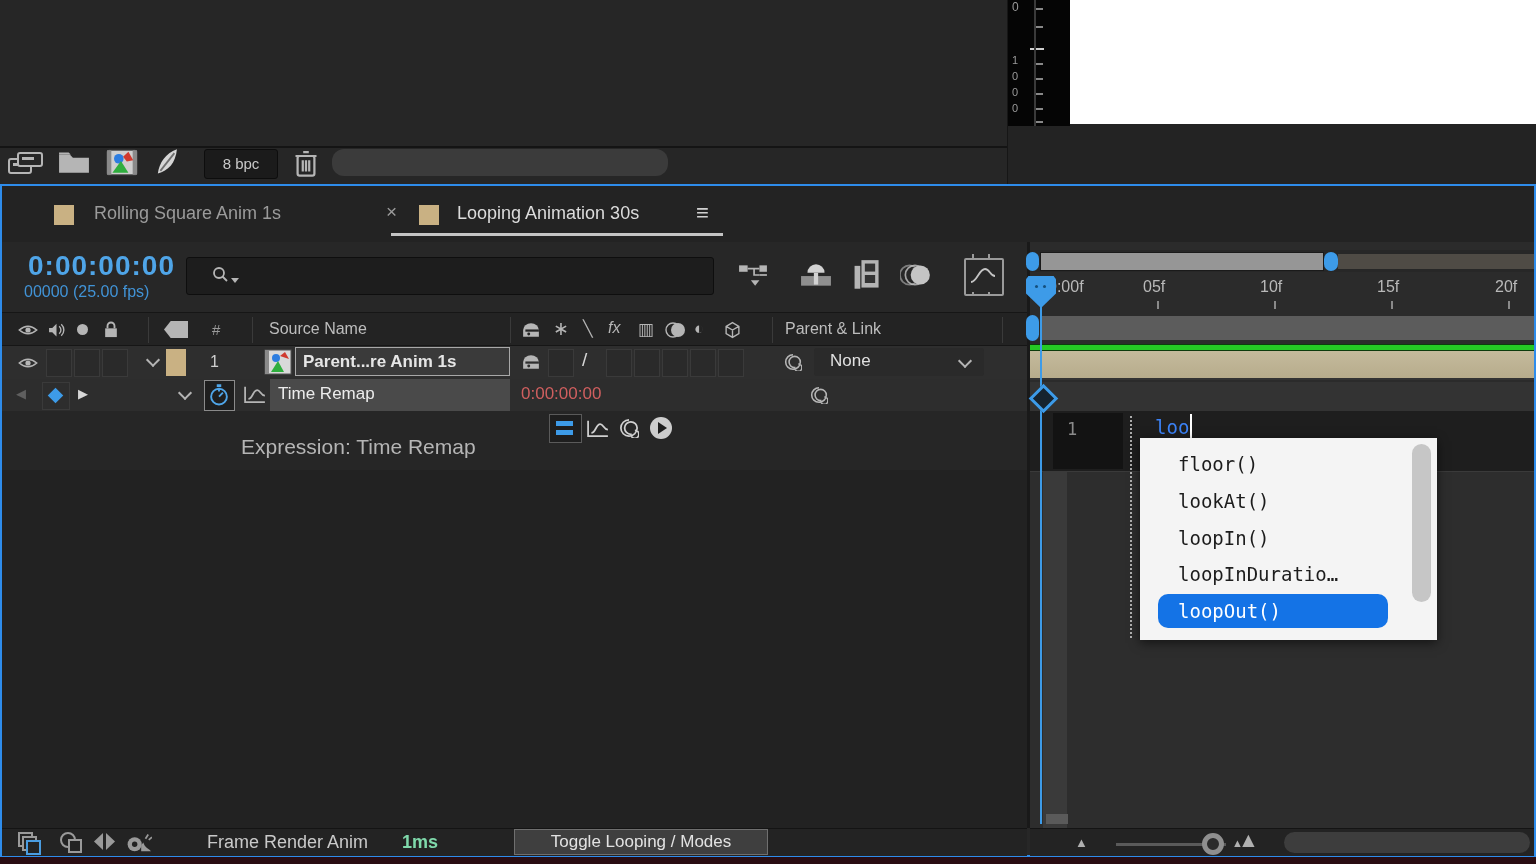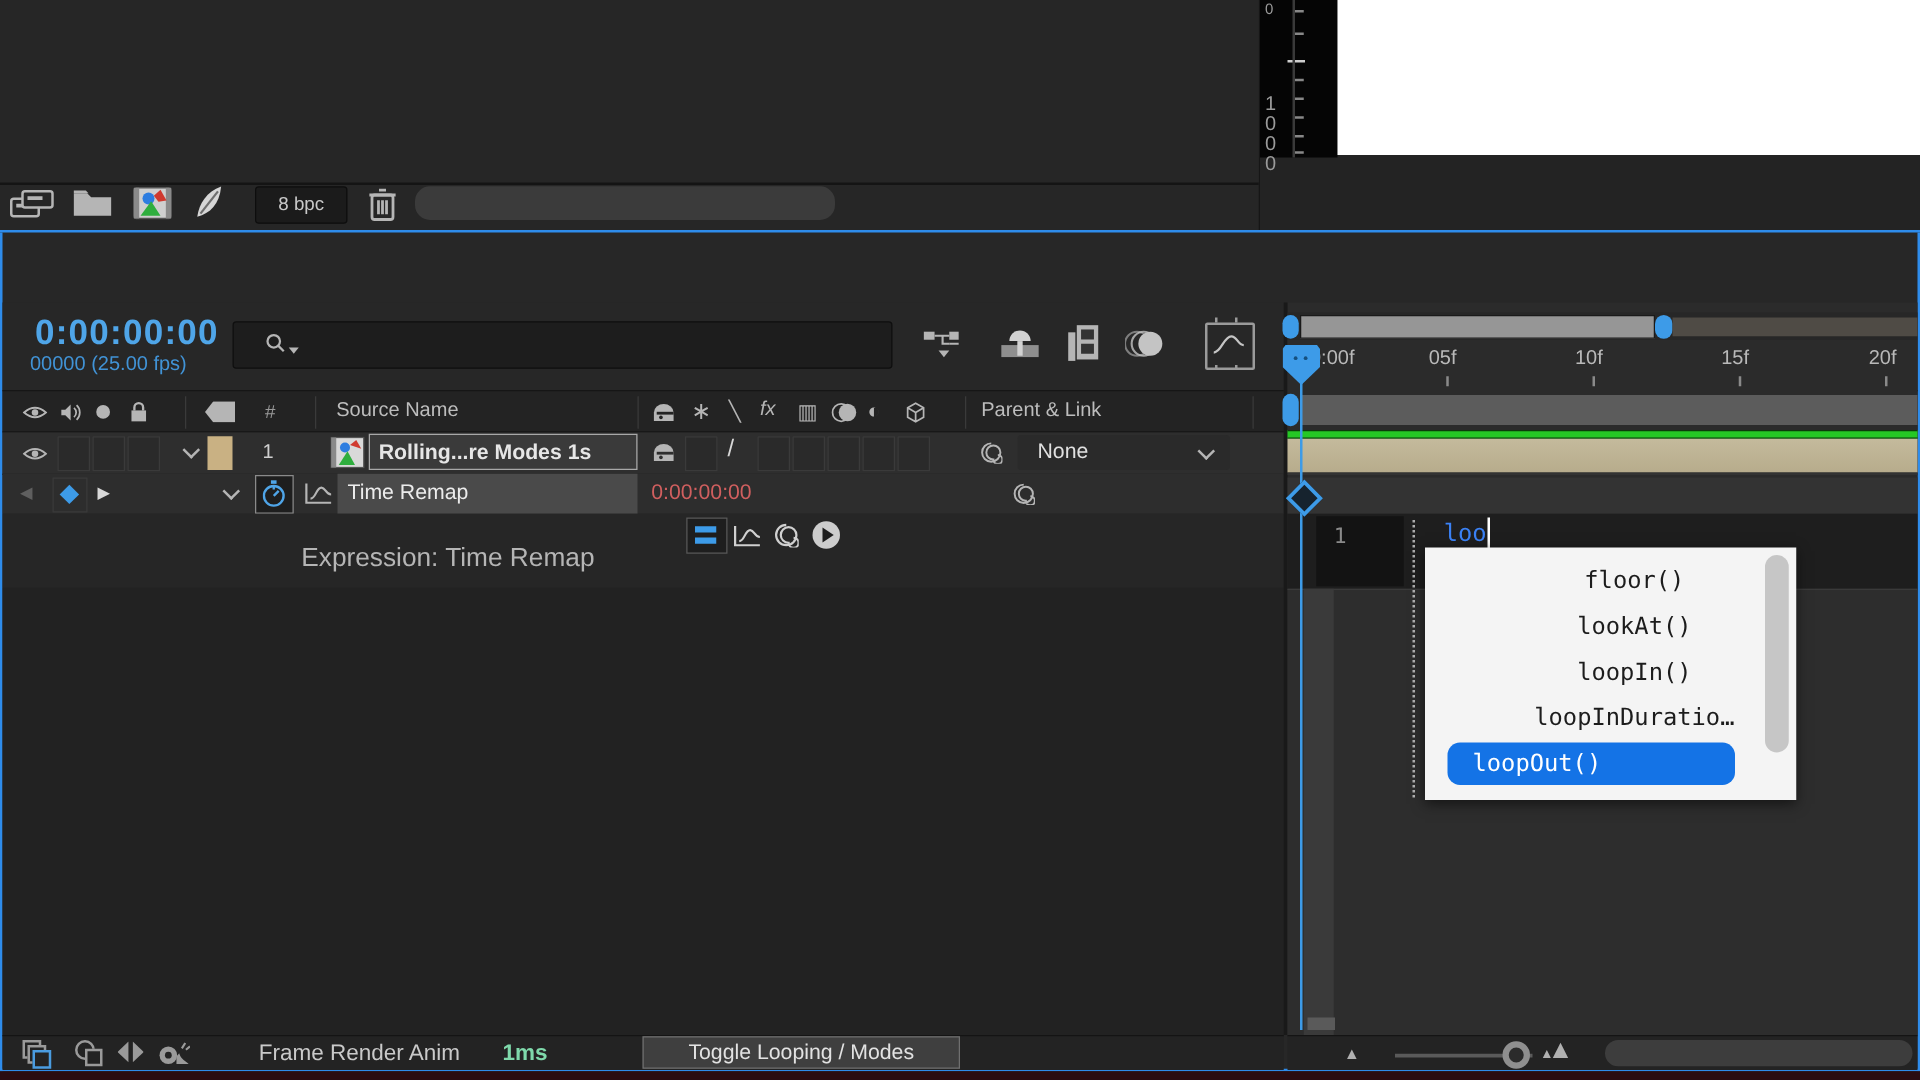--- a/index.html
+++ b/index.html
@@ -5,21 +5,21 @@
   html,body{margin:0;padding:0;background:#111;}
   #app{position:relative;width:1536px;height:864px;overflow:hidden;
        font-family:"Liberation Sans",sans-serif;background:#262626;color:#b5b5b5;}
   .a{position:absolute;}
   .ic svg{display:block;}
   .chev{width:8px;height:8px;border-right:2px solid #b5b5b5;border-bottom:2px solid #b5b5b5;transform:rotate(45deg);}
   .pill{border-radius:12px;}
   .mono{font-family:"DejaVu Sans Mono",monospace;}
   .cellbox{border:1px solid #3a3a3a;background:#2a2a2a;}
   .dd-item{position:absolute;left:0;width:100%;height:37px;line-height:37px;
-           font-family:"DejaVu Sans Mono",monospace;font-size:19px;color:#1c1c1c;padding-left:38px;box-sizing:border-box;text-align:center;}
+           font-family:"DejaVu Sans Mono",monospace;font-size:19px;color:#1c1c1c;padding-left:38px;box-sizing:border-box;}
   .dd-sel{position:absolute;left:18px;width:230px;height:34px;border-radius:10px;background:#1473e6;}
   .dd-sel span{color:#fff;position:absolute;left:20px;top:0;height:34px;line-height:34px;
            font-family:"DejaVu Sans Mono",monospace;font-size:19px;}
   .diamond{transform:rotate(45deg);}
 </style>
 </head>
 <body>
 
 <div id="app">
 
@@ -65,21 +65,21 @@
           <path d="M1.5 5 h15 M7 2.2 h4 M6.7 8 v8 M11.3 8 v8 M9 8 v8" stroke="#b5b5b5" stroke-width="1.6" fill="none"></path>
         </svg>
     </div>
     <div class="a pill" style="left:332px;top:149px;width:336px;height:27px;background:#3b3b3b;"></div>
   </div>
 
   <div class="a" style="left:1008px;top:0;width:528px;height:184px;background:#232323;">
 
     <div class="a" style="left:0;top:0;width:62px;height:126px;background:#050505;color:#9a9a9a;">
       <div class="a" style="left:4px;top:0px;font-size:12px;">0</div>
-      <div class="a" style="left:4px;top:52px;width:10px;font-size:16px;line-height:16px;word-break:break-all;margin-top:24px;">1000</div>
+      <div class="a" style="left:4px;top:52px;width:10px;font-size:11px;line-height:16px;word-break:break-all;">1000</div>
       <div class="a" style="left:22px;top:48px;width:14px;height:2px;background:#cfcfcf;"></div>
       <div class="a" style="left:26px;top:0;width:2px;height:126px;background:#3a3a3a;"></div>
       <div class="a" style="left:28px;top:8px;width:7px;height:2px;background:#888;"></div>
       <div class="a" style="left:28px;top:26px;width:7px;height:2px;background:#888;"></div>
       <div class="a" style="left:28px;top:63px;width:7px;height:2px;background:#888;"></div>
       <div class="a" style="left:28px;top:78px;width:7px;height:2px;background:#888;"></div>
       <div class="a" style="left:28px;top:93px;width:7px;height:2px;background:#888;"></div>
       <div class="a" style="left:28px;top:108px;width:7px;height:2px;background:#888;"></div>
       <div class="a" style="left:28px;top:121px;width:7px;height:2px;background:#888;"></div>
     </div>
@@ -88,20 +88,33 @@
 
   </div>
 
   <div class="a" style="left:0;top:184px;width:1536px;height:673px;background:#272727;border-top:2px solid #2e8ceb;box-sizing:border-box;">
   </div>
   <div class="a" style="left:0;top:186px;width:2px;height:671px;background:#2e8ceb;"></div>
   <div class="a" style="left:1534px;top:186px;width:2px;height:671px;background:#2e8ceb;"></div>
   <div class="a" style="left:0;top:855px;width:1536px;height:2px;background:#2e8ceb;"></div>
   <div class="a" style="left:0;top:857px;width:1536px;height:7px;background:#2a0d12;"></div>
 
+  <div class="a" style="left:2px;top:186px;width:1532px;height:56px;background:#232323;">
+    <div class="a" style="left:38px;top:0;width:320px;height:56px;">
+      <div class="a" style="left:14px;top:19px;width:20px;height:20px;background:#c9b183;"></div>
+      <span class="a" style="left:54px;top:17px;font-size:18px;color:#9b9b9b;">Rolling Square Anim 1s</span>
+    </div>
+    <span class="a" style="left:384px;top:15px;font-size:19px;color:#9b9b9b;">×</span>
+    <div class="a" style="left:410px;top:0;width:300px;height:56px;">
+      <div class="a" style="left:7px;top:19px;width:20px;height:20px;background:#c9b183;"></div>
+      <span class="a" style="left:45px;top:17px;font-size:18px;color:#dcdcdc;">Looping Animation 30s</span>
+    </div>
+    <span class="a" style="left:694px;top:14px;font-size:22px;color:#d0d0d0;">≡</span>
+    <div class="a" style="left:389px;top:47px;width:332px;height:3px;background:#c4c4c4;"></div>
+  </div>
 
   <div class="a" style="left:2px;top:242px;width:1025px;height:70px;background:#272727;">
     <span class="a" style="left:26px;top:8px;font-size:28px;font-weight:bold;color:#4fa5e8;letter-spacing:1px;">0:00:00:00</span>
     <span class="a" style="left:22px;top:41px;font-size:16px;color:#4193d6;">00000 (25.00 fps)</span>
     <div class="a" style="left:184px;top:15px;width:526px;height:36px;background:#1d1d1d;border:1px solid #0e0e0e;border-radius:3px;">
       <svg class="a" style="left:24px;top:8px;" width="18" height="18" viewBox="0 0 18 18">
           <circle cx="8" cy="7" r="5" fill="none" stroke="#b5b5b5" stroke-width="1.8"></circle>
           <path d="M11.5 10.5 L16 15" stroke="#b5b5b5" stroke-width="1.8"></path>
         </svg>
       <div class="a" style="left:44px;top:20px;width:0;height:0;border-left:4px solid transparent;border-right:4px solid transparent;border-top:5px solid #b5b5b5;"></div>
@@ -202,21 +215,21 @@
     <div class="a" style="left:164px;top:3px;width:20px;height:27px;background:#c9b183;"></div>
     <span class="a" style="left:208px;top:7px;font-size:16px;color:#cfcfcf;">1</span>
     <svg class="a" style="left:262px;top:3px;" width="28" height="26" viewBox="0 0 28 26">
         <rect x="1" y="1" width="26" height="24" fill="#d9d9d9" stroke="#555"></rect>
         <rect x="1" y="1" width="4" height="24" fill="#8a8a8a"></rect>
         <circle cx="12" cy="9" r="4" fill="#2d7de0"></circle>
         <path d="M7 23 L14 12 L20 23 Z" fill="#2fae3e"></path>
         <path d="M16 7 l5 -4 l4 7 z" fill="#d03a2f"></path>
       </svg>
     <div class="a" style="left:293px;top:1px;width:215px;height:29px;border:1px solid #a8a8a8;background:#3a3a3a;box-sizing:border-box;">
-      <span style="position:absolute;left:7px;top:4px;font-size:17px;font-weight:bold;color:#e6e6e6;white-space:nowrap;">Rolling...re Modes 1s</span>
+      <span style="position:absolute;left:7px;top:4px;font-size:17px;font-weight:bold;color:#e6e6e6;white-space:nowrap;">Parent...re Anim 1s</span>
     </div>
     <svg class="a" style="left:520px;top:8px;" width="18" height="16" viewBox="0 0 16 14">
         <path d="M1 7 a7 6 0 0 1 14 0 v6 h-14 z" fill="#b5b5b5"></path>
         <rect x="3" y="6.5" width="12" height="2" fill="#2e2e2e"></rect>
         <circle cx="6" cy="10.5" r="1.3" fill="#2e2e2e"></circle>
       </svg>
     <div class="a cellbox" style="left:546px;top:3px;width:24px;height:26px;"></div>
     <span class="a" style="left:580px;top:3px;font-size:19px;color:#d8d8d8;">/</span>
     <div class="a cellbox" style="left:604px;top:3px;width:24px;height:26px;"></div>
     <div class="a cellbox" style="left:632px;top:3px;width:24px;height:26px;"></div>

